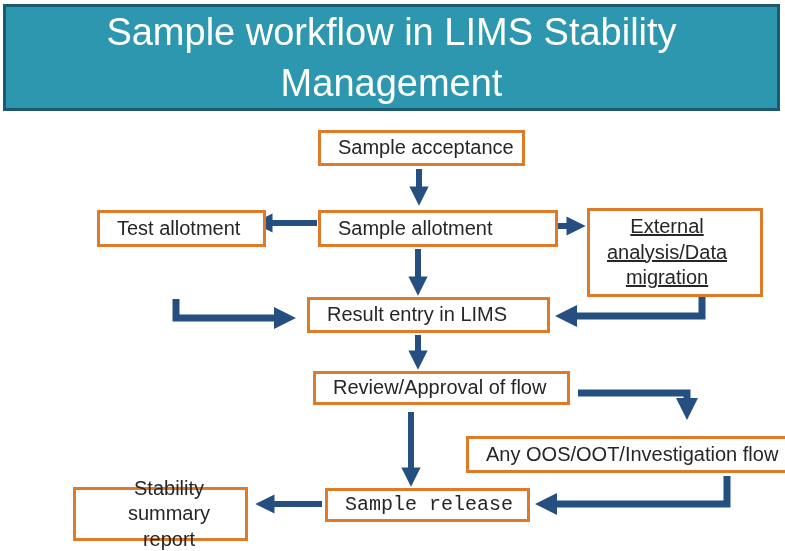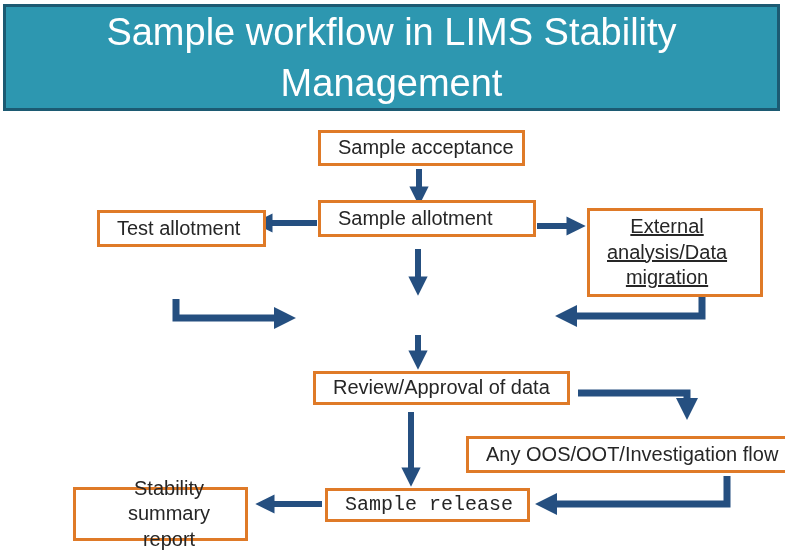--- a/index.html
+++ b/index.html
@@ -45,21 +45,21 @@
     align-items: center;
     justify-content: flex-start;
     text-align: center;
     font-size: 20px;
     line-height: 1.28;
     white-space: pre-line;
     padding-left: 17px;
   }
   #sample-acceptance { left: 318px; top: 130px; width: 207px; height: 36px; }
   #test-allotment    { left: 71px;  top: 210px; width: 169px; height: 37px; margin-left: 26px; }
-  #sample-allotment  { left: 318px; top: 200px; width: 218px; height: 37px; }
+  #sample-allotment  { left: 318px; top: 210px; width: 240px; height: 37px; }
   #external-analysis { left: 587px; top: 208px; width: 176px; height: 89px; text-decoration: underline; }
   #result-entry      { left: 307px; top: 297px; width: 243px; height: 36px; }
   #review-approval   { left: 313px; top: 371px; width: 257px; height: 34px; }
   #oos-investigation { left: 466px; top: 436px; width: 322px; height: 37px; }
   #sample-release    { left: 325px; top: 488px; width: 205px; height: 34px; font-family: Liberation Mono, monospace; }
   #stability-report  { left: 73px;  top: 487px; width: 175px; height: 54px; }
 
   svg.arrows {
     position: absolute;
     left: 0; top: 0;
@@ -110,22 +110,25 @@
     <span>Test allotment</span>
   </div>
   <div class="node" id="sample-allotment">
     <span>Sample allotment</span>
   </div>
   <div class="node" id="external-analysis">
     <span>External
 analysis/Data
 migration</span>
   </div>
+  <div class="node" id="result-entry">
+    <span>Result entry in LIMS</span>
+  </div>
   <div class="node" id="review-approval">
-    <span>Review/Approval of data</span>
+    <span>Review/Approval of flow</span>
   </div>
   <div class="node" id="oos-investigation">
     <span>Any OOS/OOT/Investigation flow</span>
   </div>
   <div class="node" id="sample-release">
     <span>Sample release</span>
   </div>
   <div class="node" id="stability-report">
     <span>Stability summary
 report</span>

